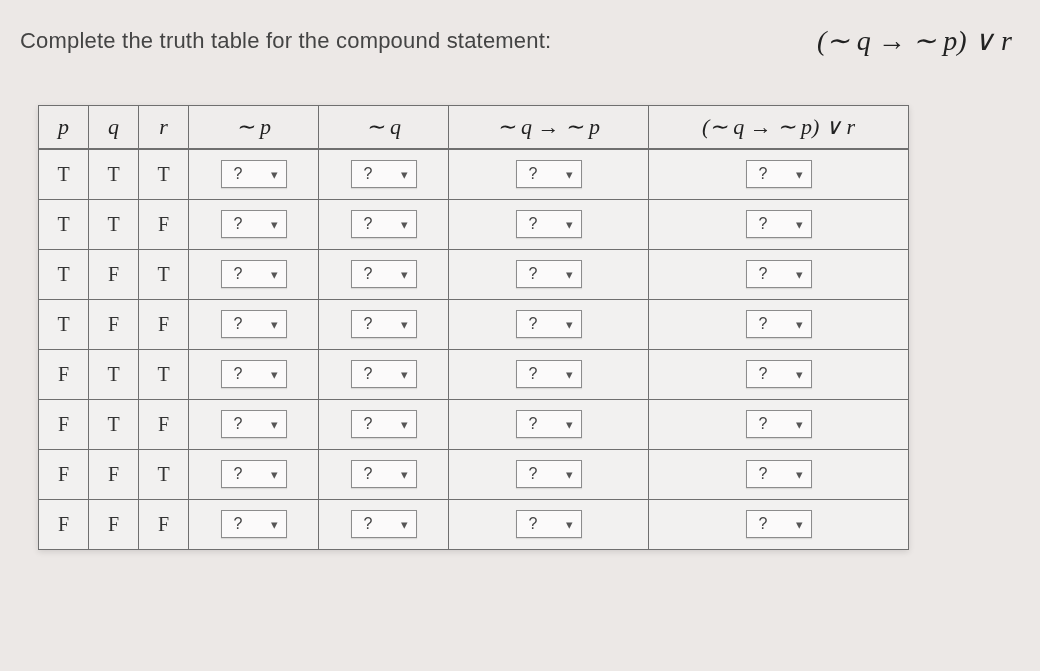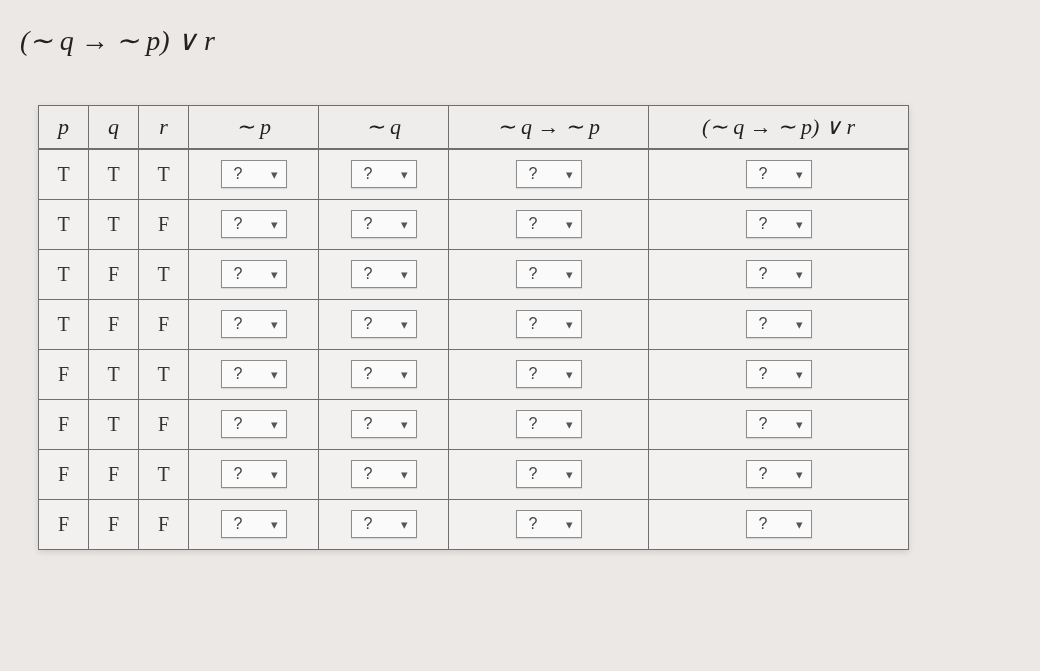--- a/index.html
+++ b/index.html
@@ -93,20 +93,21 @@
   .sel .chev {
     font-size: 13px;
     color: #555;
     line-height: 1;
   }
 </style>
 </head>
 <body>
 
 <div class="prompt-row">
+  <div class="prompt-text">Complete the truth table for the compound statement:</div>
   <div class="prompt-expr">(∼ q → ∼ p) ∨ r</div>
 </div>
 
 <div class="table-wrap">
 <table class="truth">
   <thead>
     <tr>
       <th class="col-narrow">p</th>
       <th class="col-narrow">q</th>
       <th class="col-narrow">r</th>

